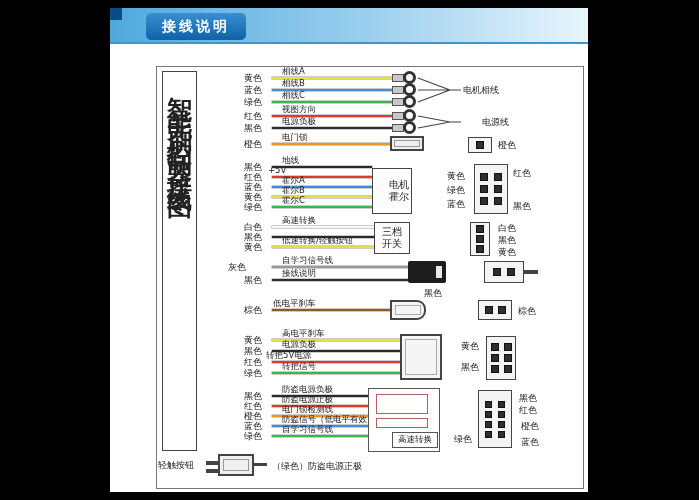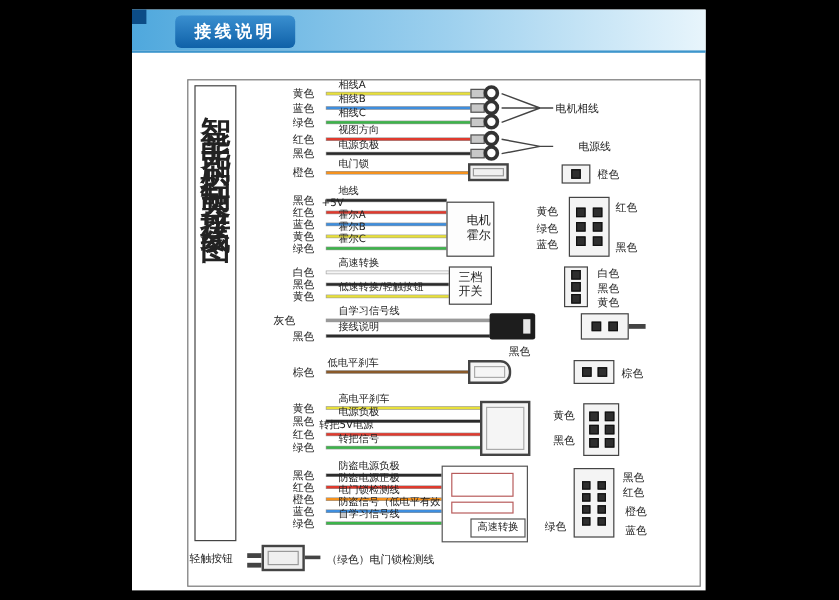--- a/index.html
+++ b/index.html
@@ -241,15 +241,15 @@
   <div class="rl" style="left:519px;top:404px;">红色</div>
   <div class="rl" style="left:521px;top:420px;">橙色</div>
   <div class="rl" style="left:521px;top:436px;">蓝色</div>
   <div class="rl" style="left:454px;top:433px;">绿色</div>
 
   <div class="btm-text" style="left:158px;top:459px;">轻触按钮</div>
   <div class="prong" style="left:206px;top:461px;"></div>
   <div class="prong" style="left:206px;top:469px;"></div>
   <div class="plugbody"></div>
   <div class="tail" style="left:254px;top:463px;width:13px;height:3px;"></div>
-  <div class="btm-text" style="left:272px;top:460px;">（绿色）电门锁检测线</div>
+  <div class="btm-text" style="left:272px;top:460px;">（绿色）防盗电源正极</div>
 
 </div>
 
 </body></html>

